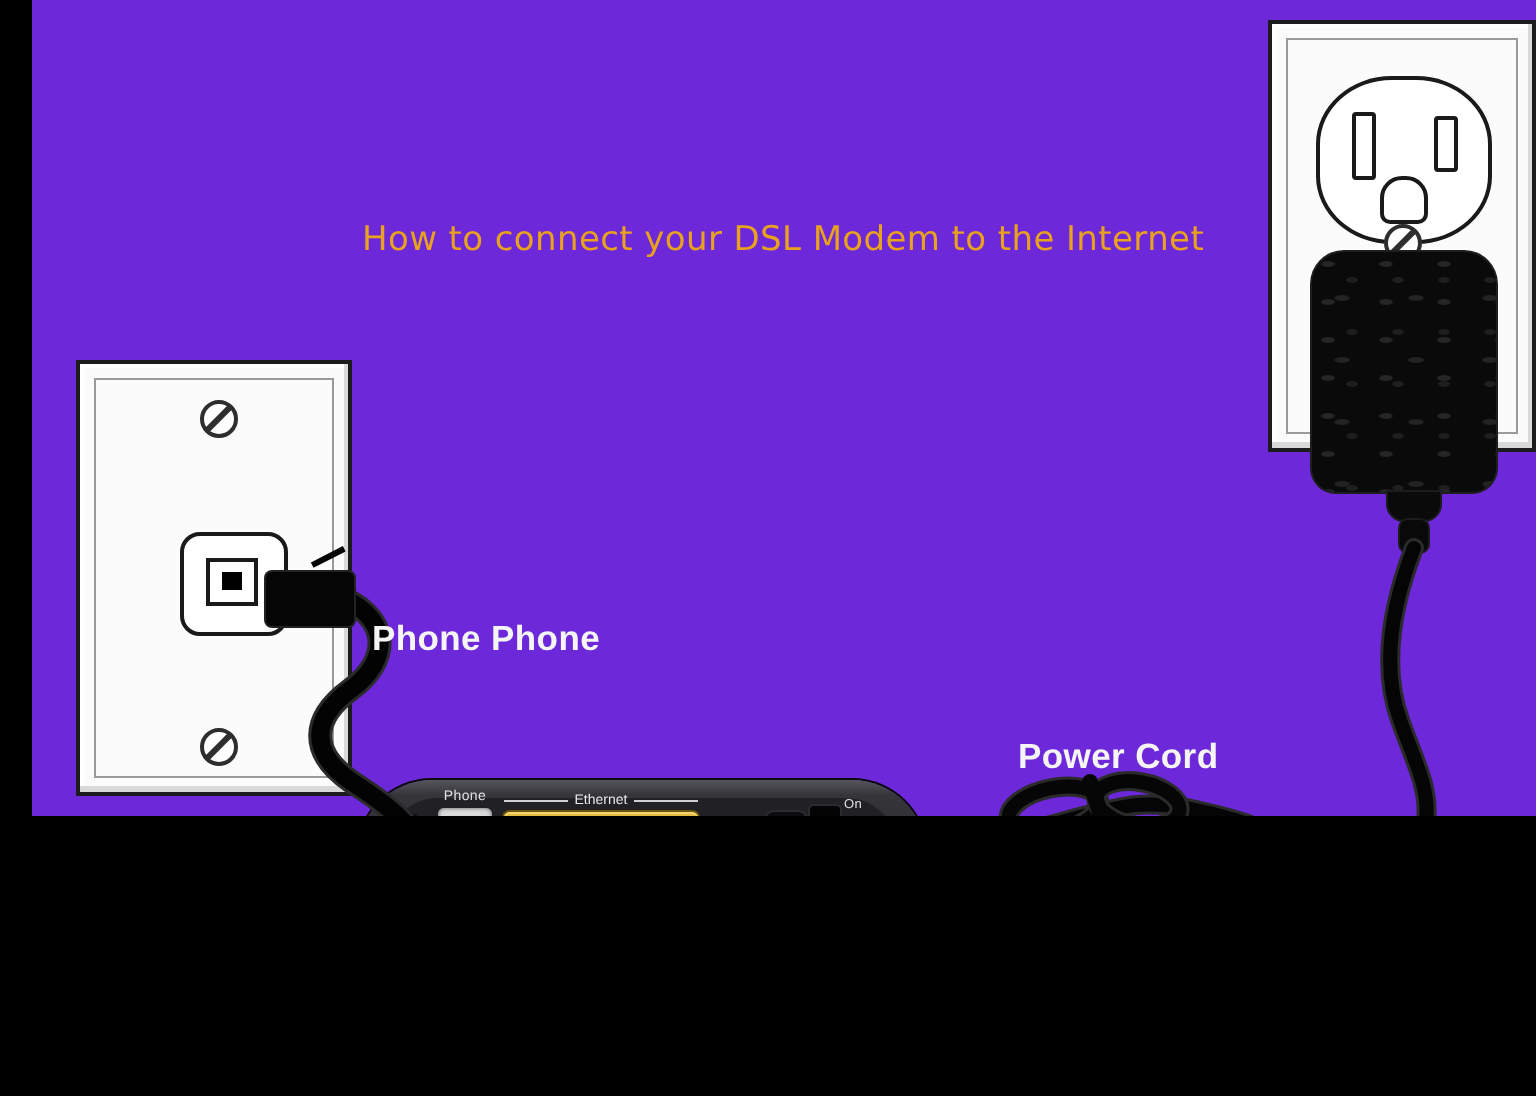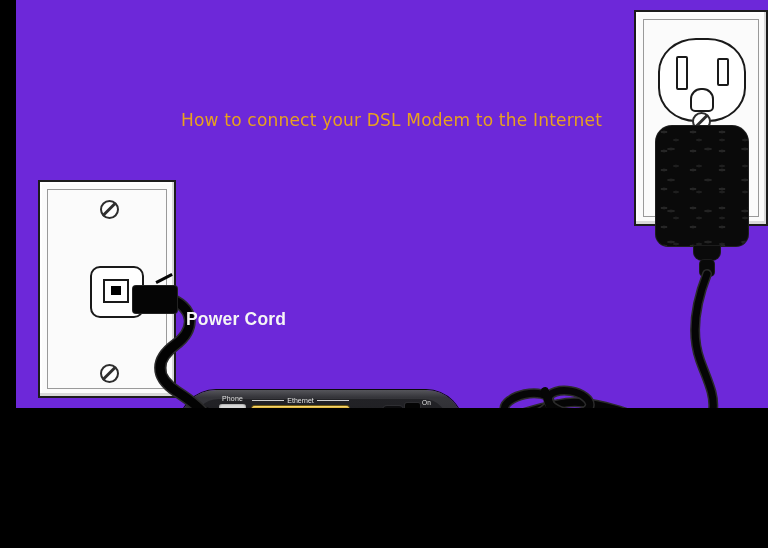--- a/index.html
+++ b/index.html
@@ -234,15 +234,16 @@
   <div class="wall-phone-latch"></div>
   <div class="modem-phone-plug"></div>
   <div class="rj45-plug">
     <div class="rj45-pins"></div>
   </div>
   <div class="rj45-boot"></div>
   <div class="pwr-plug-tip"></div>
   <div class="pwr-plug-body"></div>
   <div class="pwr-plug-ribs"></div>
 
-  <div class="cord-label lbl-phone">Power Cord</div>
+  <div class="cord-label lbl-phone">Phone Phone</div>
+  <div class="cord-label lbl-power">Power Cord</div>
 
 </div>
 
 </body></html>

